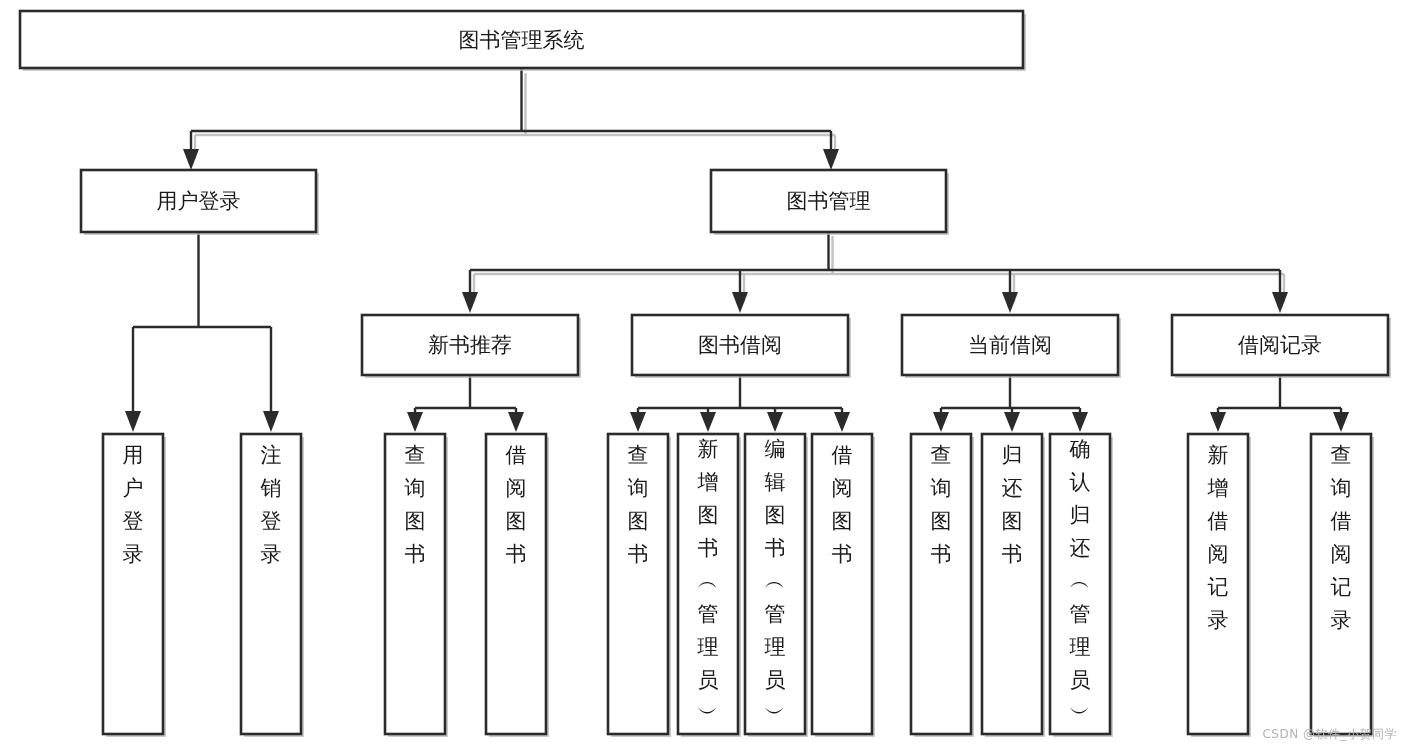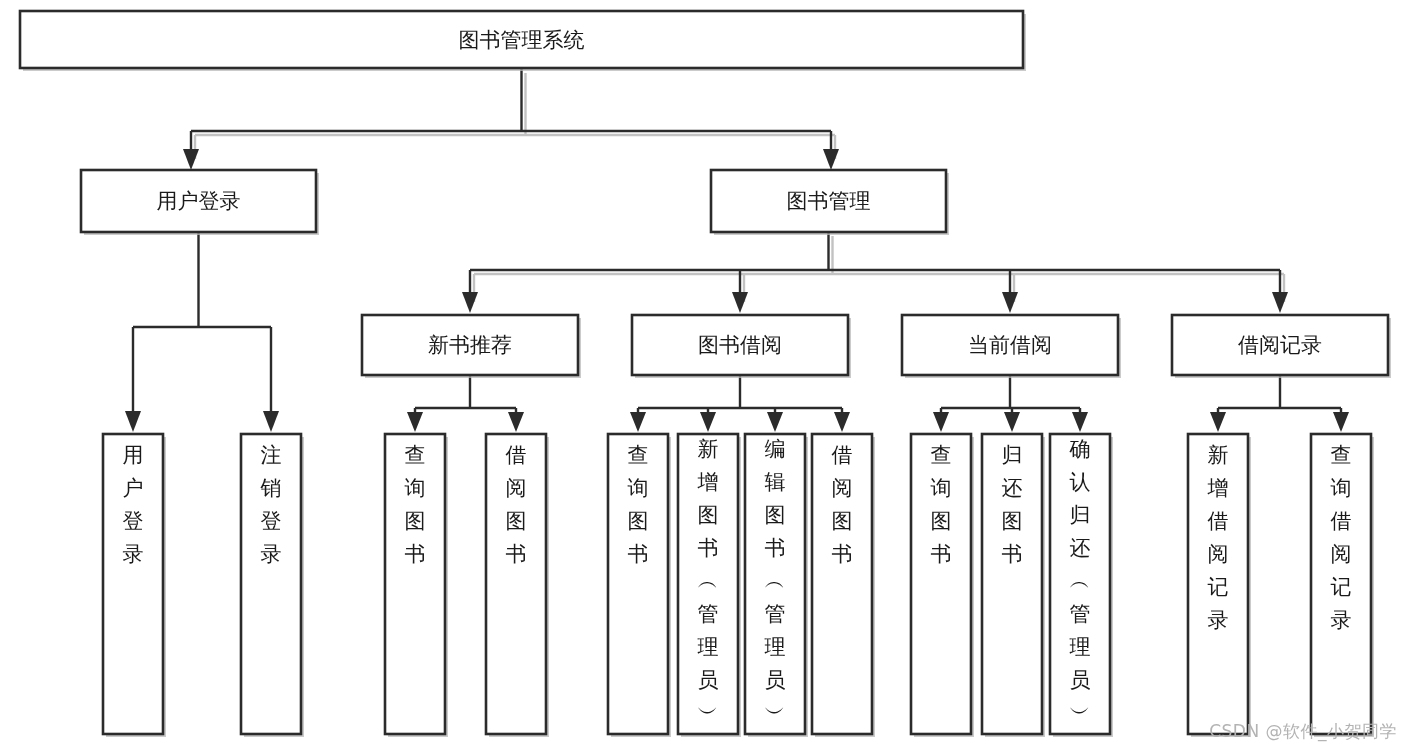--- a/index.html
+++ b/index.html
@@ -57,21 +57,21 @@
     fill: #1a1a1a;
     font-family: "DejaVu Sans", "Liberation Sans", sans-serif;
     font-size: 21px;
     text-anchor: middle;
   }
   .watermark {
     position: absolute;
     right: 8px;
     bottom: 4px;
     font-family: "DejaVu Sans", "Liberation Sans", sans-serif;
-    font-size: 17px;
+    font-size: 12px;
     color: #b3b3b3;
     letter-spacing: 0.5px;
     white-space: nowrap;
     pointer-events: none;
     margin-top: 47px;
   }
 </style>
 </head>
 <body>
 

